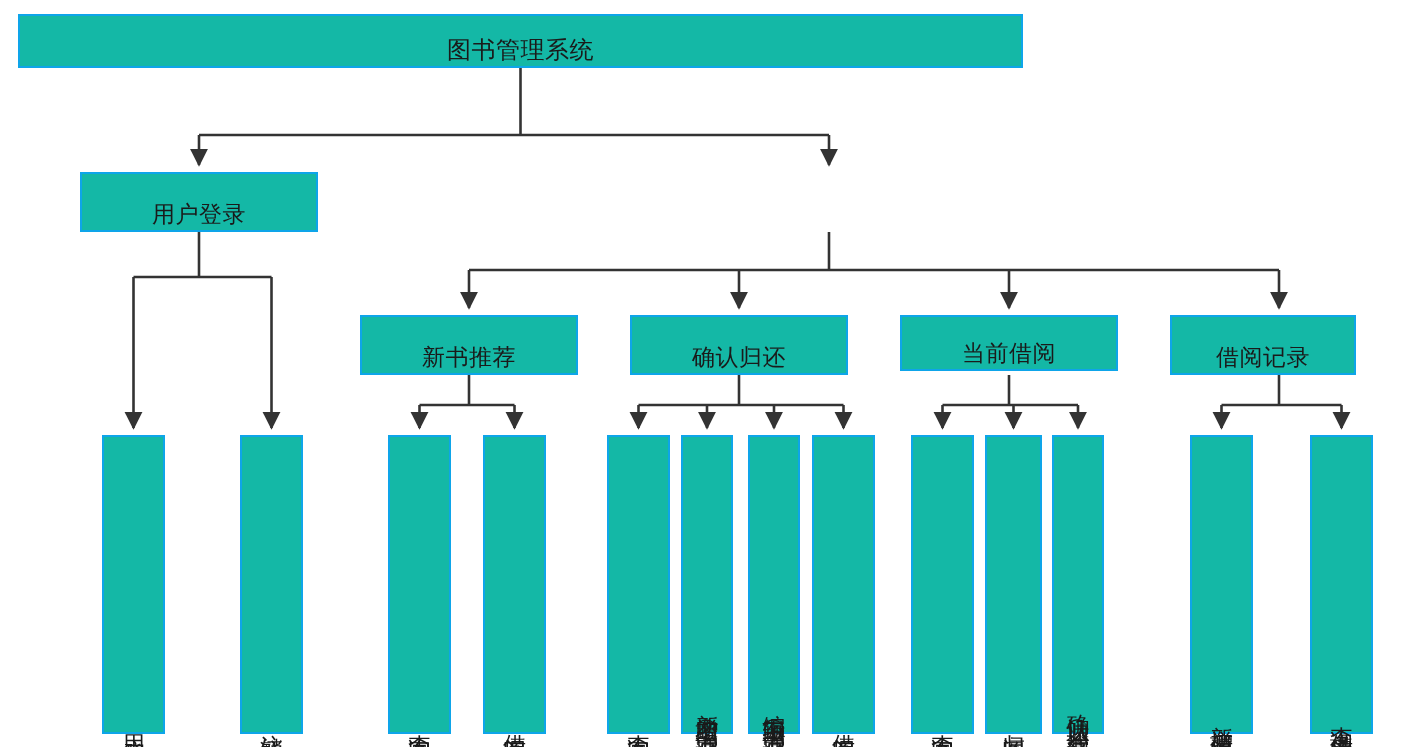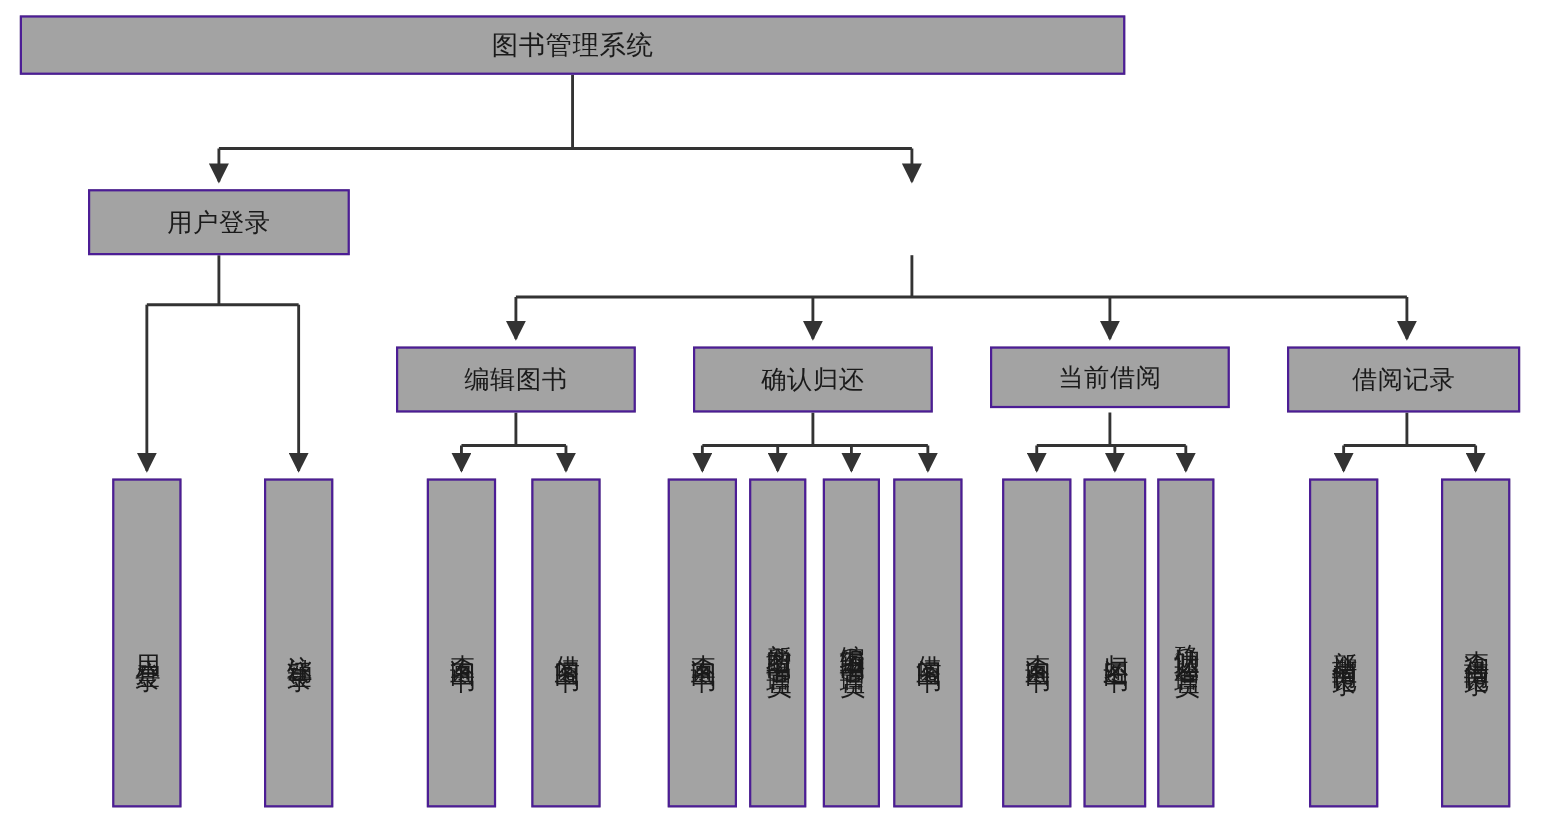--- a/index.html
+++ b/index.html
@@ -21,24 +21,24 @@
     position: absolute;
     left: 0;
     top: 0;
     width: 1405px;
     height: 747px;
     pointer-events: none;
   }
   .node {
     position: absolute;
     box-sizing: border-box;
-    background: #a3a3a3;
-    border: 2px solid #4c1d95;
+    background: #14b8a6;
+    border: 2px solid #0ea5e9;
     display: flex;
-    align-items: center;
+    align-items: flex-end;
     justify-content: center;
     color: #1a1a1a;
   }
   .node.horiz {
     font-size: 23px;
     letter-spacing: 0.5px;
   }
   .node.vert {
     font-size: 23px;
   }
@@ -117,29 +117,29 @@
 
   <div class="node horiz root" style="left: 18px; top: 14px; width: 1005px; height: 54px;">
     <span>图书管理系统</span>
   </div>
 
   <div class="node horiz" style="left: 80px; top: 172px; width: 238px; height: 60px;">
     <span>用户登录</span>
   </div>
 
   <div class="node horiz" style="left: 360px; top: 315px; width: 218px; height: 60px;">
-    <span>编辑图书</span>
+    <span>新书推荐</span>
   </div>
   <div class="node horiz" style="left: 630px; top: 315px; width: 218px; height: 60px;">
     <span>确认归还</span>
   </div>
   <div class="node horiz" style="left: 900px; top: 315px; width: 218px; height: 56px;">
     <span>当前借阅</span>
   </div>
-  <div class="node horiz" style="left: 1170px; top: 315px; width: 212px; height: 60px;">
+  <div class="node horiz" style="left: 1170px; top: 315px; width: 186px; height: 60px;">
     <span>借阅记录</span>
   </div>
 
   <div class="node vert" style="left: 102px; top: 435px; width: 63px; height: 299px;">
     <span class="vtext">用户登录</span>
   </div>
   <div class="node vert" style="left: 240px; top: 435px; width: 63px; height: 299px;">
     <span class="vtext">注销登录</span>
   </div>
   <div class="node vert" style="left: 388px; top: 435px; width: 63px; height: 299px;">

